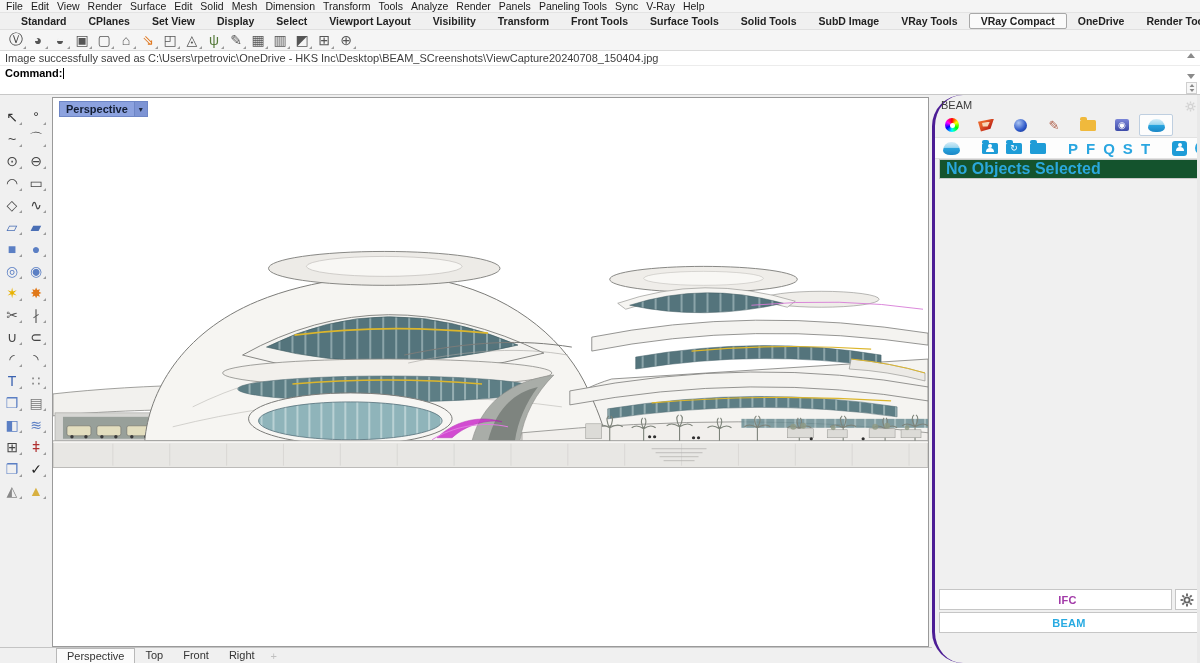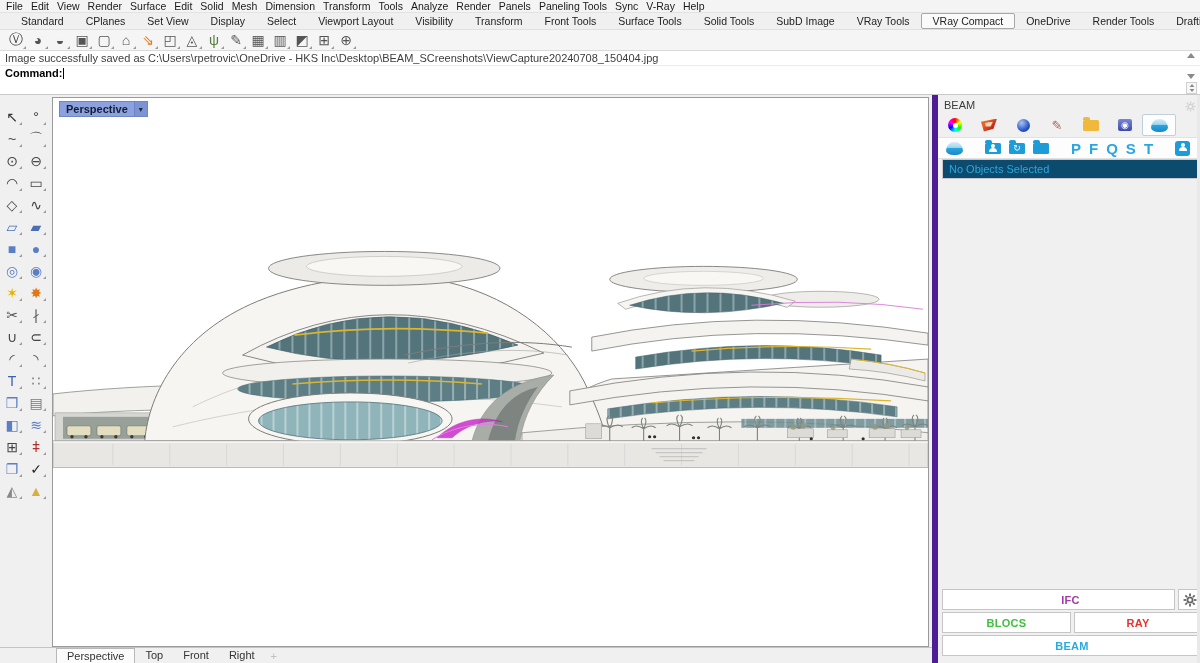--- a/index.html
+++ b/index.html
@@ -9,21 +9,21 @@
 
   
   .menubar { position:absolute; left:0; top:0; width:1200px; height:13px;
              background:#f4f4f4; border-bottom:1px solid #e3e3e3;
              display:flex; align-items:center; padding-left:2px; }
   .menu-item { font-size:10.5px; color:#1a1a1a; padding:0 4px; line-height:13px; cursor:default; }
 
   
   .tabbar { position:absolute; left:0; top:13px; width:1180px; height:17px;
             background:#f0f0f0; border-bottom:1px solid #e0e0e0;
-            display:flex; align-items:center; padding-left:10px; }
+            display:flex; align-items:center; padding-left:10px;font-weight:bold; }
   .tb-tab { font-size:10.5px; color:#222; padding:1px 11px; white-space:nowrap; }
   .tb-tab.selected { background:#fafafa; border:1px solid #a8a8a8; border-radius:2px; }
 
   
   .icontoolbar { position:absolute; left:0; top:30px; width:1200px; height:21px;
                  background:#f5f5f5; border-bottom:1px solid #dadada;
                  display:flex; align-items:center; padding-left:5px; }
   .ticon { width:22px; height:19px; display:flex; align-items:center; justify-content:center;
            font-size:14px; color:#555; position:relative; }
   .ticon::after { content:""; position:absolute; right:1px; bottom:1px;
@@ -68,21 +68,21 @@
 
   
   .vptabs { position:absolute; left:0; top:647px; width:932px; height:16px; background:#f0f0f0;
             border-top:1px solid #c4c4c4; display:flex; align-items:center; padding-left:56px; }
   .vtab { font-size:11px; color:#333; padding:0 10px; line-height:15px; }
   .vtab.selected { background:#fbfbfb; border:1px solid #b8b8b8; border-bottom:none; }
   .vtab-plus { font-size:11px; color:#c0c0c0; margin-left:6px; }
 
   
   .rpanel { position:absolute; left:932px; top:95px; width:268px; height:568px;
-            background:#f0f0f0; border-left:6px solid #4c1d95; }
+            background:#f0f0f0; border-left:3px solid #4c1d95;border-radius:31px; }
   .rp-title { position:absolute; left:6px; top:4px; font-size:11px; color:#3c3c3c; }
   .rp-tabs { position:absolute; left:0; top:18px; width:268px; height:24px; display:flex; align-items:center; }
   .ptab { width:34px; height:22px; display:flex; align-items:center; justify-content:center; }
   .ptab.selected { background:#fdfdfd; border:1px solid #bfcfe0; border-radius:2px; }
   .rp-tabs-gear { position:absolute; right:4px; top:3px; opacity:.45; }
 
   .colorwheel { width:14px; height:14px; border-radius:50%;
       background:conic-gradient(#f00,#ff0,#0f0,#0ff,#00f,#f0f,#f00); position:relative; }
   .colorwheel::after { content:""; position:absolute; left:4.5px; top:4.5px; width:5px; height:5px;
       border-radius:50%; background:#fff; }
@@ -111,22 +111,22 @@
       border-top:1px solid #e2e2e2; border-bottom:1px solid #e2e2e2;
       display:flex; align-items:center; padding-left:8px; }
   .rtb-item { display:flex; align-items:center; justify-content:center; margin-right:8px; position:relative; }
   .rtb-item.letter { font-size:15px; font-weight:bold; color:#2aa6e0; width:14px; margin-right:8px; }
   .rtb-item.gap { margin-left:14px; }
   .badge { width:15px; height:15px; border-radius:3px; background:#1e9cd7; position:relative; }
   .badge .mini-person { left:5.5px; top:2.5px; }
   .helpbtn { width:14px; height:14px; border-radius:50%; background:#2aa6e0; color:#fff;
       font-size:10px; font-weight:bold; display:flex; align-items:center; justify-content:center; }
 
-  .rp-status { position:absolute; left:4px; top:64px; width:260px; height:20px; background:#0c4a6e;
-      border:1px solid #c9c9c9; font-size:11px; color:#2aa8dc; line-height:18px; padding-left:6px; }
+  .rp-status { position:absolute; left:4px; top:64px; width:260px; height:20px; background:#14532d;
+      border:1px solid #c9c9c9; font-size:16px; color:#2aa8dc; line-height:18px; padding-left:6px;font-weight:bold; }
 
   .rp-buttons { position:absolute; left:4px; top:494px; width:260px; }
   .rp-row { display:flex; margin-bottom:2px; }
   .rp-btn { background:#fff; border:1px solid #c6c6c6; height:21px; font-size:11px; font-weight:bold;
       display:flex; align-items:center; justify-content:center; letter-spacing:.3px; }
   .btn-ifc { width:233px; }
   .btn-gear { width:24px; margin-left:3px; display:flex; align-items:center; justify-content:center;
       background:#fff; border:1px solid #c6c6c6; height:21px; }
   .btn-blocs { width:129px; }
   .btn-ray { width:128px; margin-left:3px; }
@@ -567,23 +567,19 @@
             <line x1="1" y1="12" x2="5" y2="12"></line>
               <line x1="19" y1="12" x2="23" y2="12"></line>
             <line x1="4" y1="4" x2="7" y2="7"></line>
               <line x1="17" y1="17" x2="20" y2="20"></line>
             <line x1="4" y1="20" x2="7" y2="17"></line>
               <line x1="17" y1="7" x2="20" y2="4"></line>
           </svg>
         </div>
       </div>
       <div class="rp-row">
-        <div class="rp-btn btn-blocs" style="color: rgb(63, 191, 63);">BLOCS</div>
-        <div class="rp-btn btn-ray" style="color: rgb(232, 50, 46);">RAY</div>
-      </div>
-      <div class="rp-row">
         <div class="rp-btn btn-beam" style="color: rgb(41, 171, 226);">BEAM</div>
       </div>
     </div>
   </div>
 
   <div class="edge-strip"></div>
 </div>
 
 </body></html>

